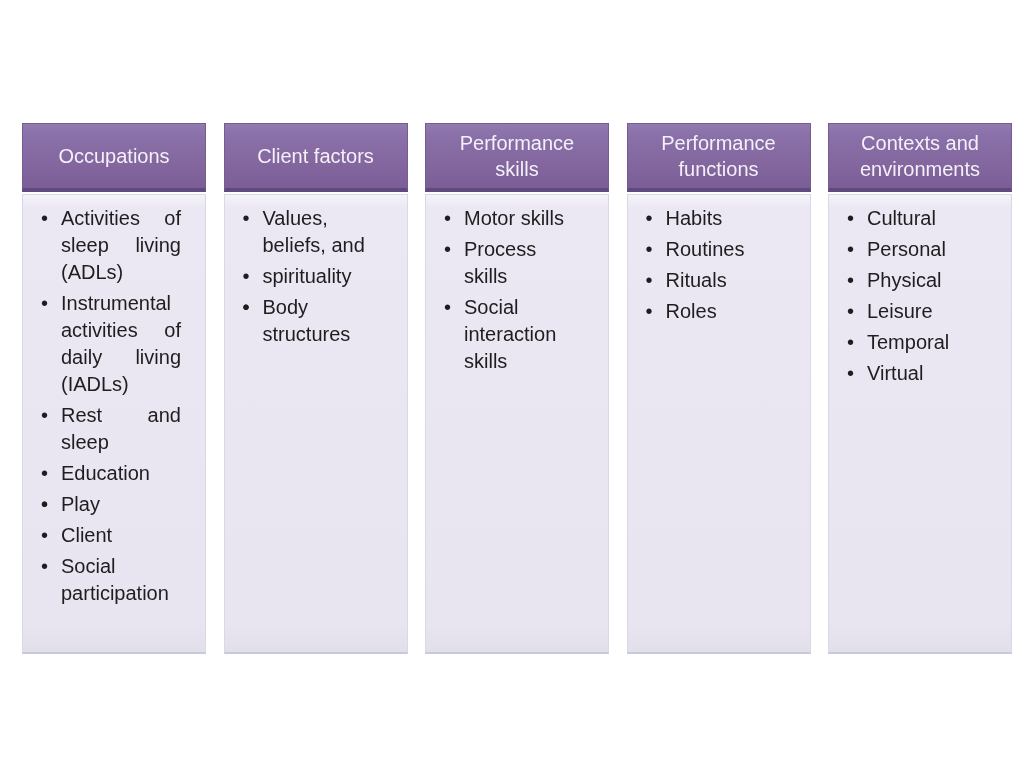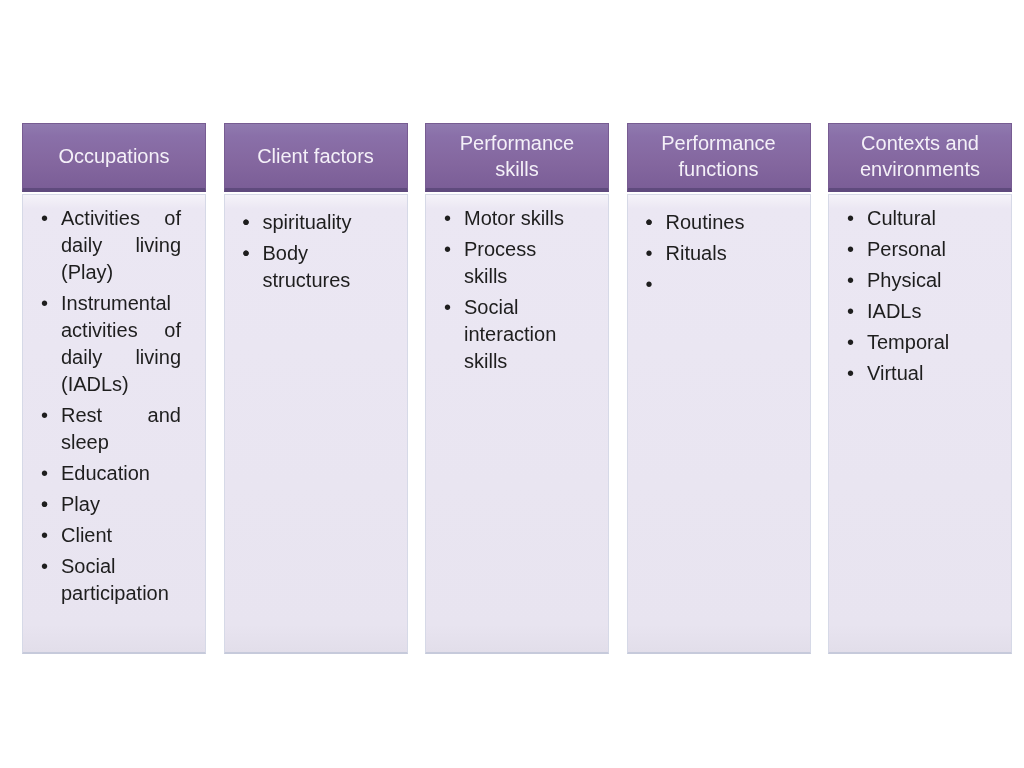--- a/index.html
+++ b/index.html
@@ -91,21 +91,21 @@
 <div class="slide">
   <div class="columns">
   <div class="column">
     <div class="col-header">
       <span class="hdr-label">Occupations</span>
     </div>
     <div class="col-body">
       <ul class="bullet-list justified">
             <li>
               <span class="dot">•</span>
-              <span class="li-text">Activities of daily living (Play)</span>
+              <span class="li-text">Activities of sleep living (ADLs)</span>
             </li>
             <li>
               <span class="dot">•</span>
               <span class="li-text">Instrumental activities of daily living (IADLs)</span>
             </li>
             <li>
               <span class="dot">•</span>
               <span class="li-text">Rest and sleep</span>
             </li>
             <li>
@@ -132,20 +132,21 @@
   </div>
 
   <div class="column">
     <div class="col-header">
       <span class="hdr-label">Client factors</span>
     </div>
     <div class="col-body">
       <ul class="bullet-list">
             <li>
               <span class="dot">•</span>
+              <span class="li-text">Values, beliefs, and</span>
             </li>
             <li>
               <span class="dot">•</span>
               <span class="li-text">spirituality</span>
             </li>
             <li>
               <span class="dot">•</span>
             </li>
             <li>
               <span class="dot">•</span>
@@ -178,31 +179,33 @@
   </div>
 
   <div class="column">
     <div class="col-header">
       <span class="hdr-label">Performance functions</span>
     </div>
     <div class="col-body">
       <ul class="bullet-list">
             <li>
               <span class="dot">•</span>
+              <span class="li-text">Habits</span>
             </li>
             <li>
               <span class="dot">•</span>
               <span class="li-text">Routines</span>
             </li>
             <li>
               <span class="dot">•</span>
               <span class="li-text">Rituals</span>
             </li>
             <li>
               <span class="dot">•</span>
+              <span class="li-text">Roles</span>
             </li>
           </ul>
     </div>
   </div>
 
   <div class="column">
     <div class="col-header">
       <span class="hdr-label">Contexts and environments</span>
     </div>
     <div class="col-body">
@@ -214,21 +217,21 @@
             <li>
               <span class="dot">•</span>
               <span class="li-text">Personal</span>
             </li>
             <li>
               <span class="dot">•</span>
               <span class="li-text">Physical</span>
             </li>
             <li>
               <span class="dot">•</span>
-              <span class="li-text">IADLs</span>
+              <span class="li-text">Leisure</span>
             </li>
             <li>
               <span class="dot">•</span>
               <span class="li-text">Temporal</span>
             </li>
             <li>
               <span class="dot">•</span>
               <span class="li-text">Virtual</span>
             </li>
           </ul>

